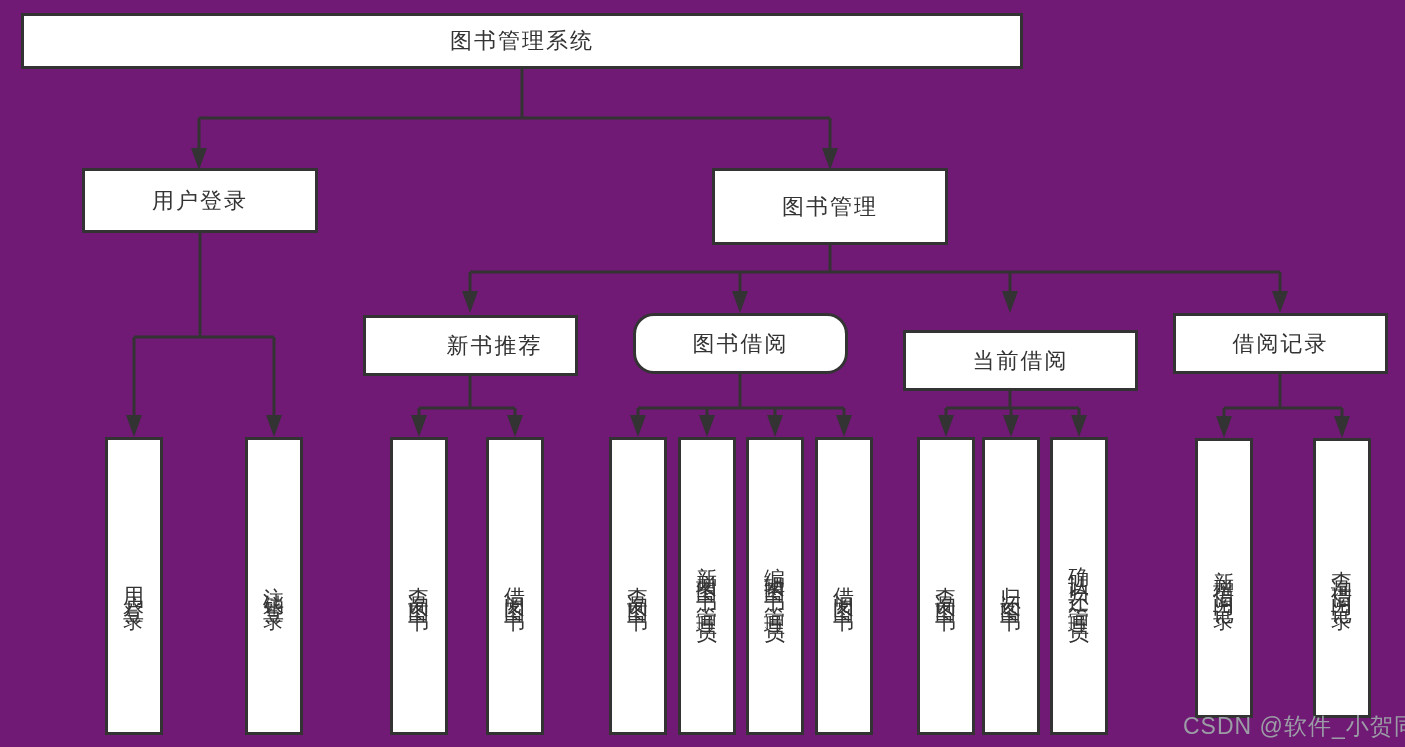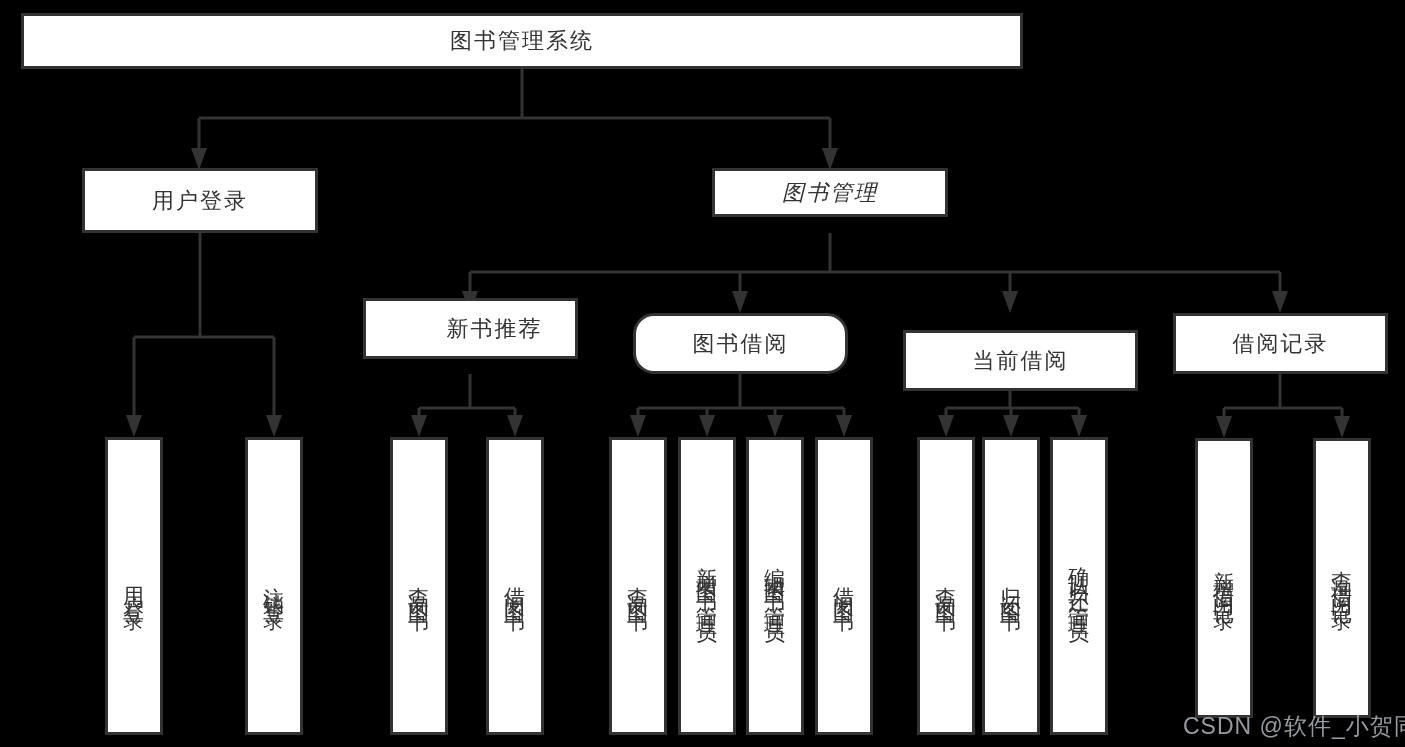--- a/index.html
+++ b/index.html
@@ -1,17 +1,17 @@
 <!DOCTYPE html>
 <html><head>
 <meta charset="utf-8">
 <style>
   html,body{margin:0;padding:0;background:#fff;}
   .canvas{
-    position:relative;width:1405px;height:747px;background:#000000;overflow:hidden;
+    position:relative;width:1405px;height:747px;background:#701a75;overflow:hidden;
     font-family:"Liberation Sans","DejaVu Sans",sans-serif;
   }
   .connectors{position:absolute;left:0;top:0;pointer-events:none;}
   .node{
     position:absolute;box-sizing:border-box;background:#fff;
     border:3px solid #333;display:flex;align-items:center;justify-content:center;
     color:#333;
   }
   .hbox{font-size:22px;letter-spacing:2px;white-space:nowrap;}
   .vtext{
@@ -43,23 +43,23 @@
       M462 291h16l-8 22z M732 291h16l-8 22z M1002 291h16l-8 22z M1272 291h16l-8 22z
       M411 415h16l-8 22z M507 415h16l-8 22z
       M630 415h16l-8 22z M699 415h16l-8 22z M767 415h16l-8 22z M836 415h16l-8 22z
       M938 415h16l-8 22z M1003 415h16l-8 22z M1071 415h16l-8 22z
       M1216 416h16l-8 22z M1334 416h16l-8 22z"></path>
   </svg>
 
   <div class="node hbox" style="left:21px;top:13px;width:1002px;height:56px;">图书管理系统</div>
 
   <div class="node hbox" style="left:82px;top:168px;width:236px;height:65px;">用户登录</div>
-  <div class="node hbox" style="left:712px;top:168px;width:236px;height:49px;font-style:italic;">图书管理</div>
+  <div class="node hbox" style="left:712px;top:168px;width:236px;height:77px;">图书管理</div>
 
-  <div class="node hbox" style="left:363px;top:298px;width:215px;height:61px;padding-left:48px;">新书推荐</div>
+  <div class="node hbox" style="left:363px;top:315px;width:215px;height:61px;padding-left:48px;">新书推荐</div>
   <div class="node hbox" style="left:633px;top:313px;width:215px;height:61px;border-radius:21px;">图书借阅</div>
   <div class="node hbox" style="left:903px;top:330px;width:235px;height:61px;">当前借阅</div>
   <div class="node hbox" style="left:1173px;top:313px;width:215px;height:61px;">借阅记录</div>
 
   <div class="node" style="left:105px;top:437px;width:58px;height:298px;">
     <span class="vtext">用户登录</span>
   </div>
   <div class="node" style="left:245px;top:437px;width:58px;height:298px;">
     <span class="vtext">注销登录</span>
   </div>

